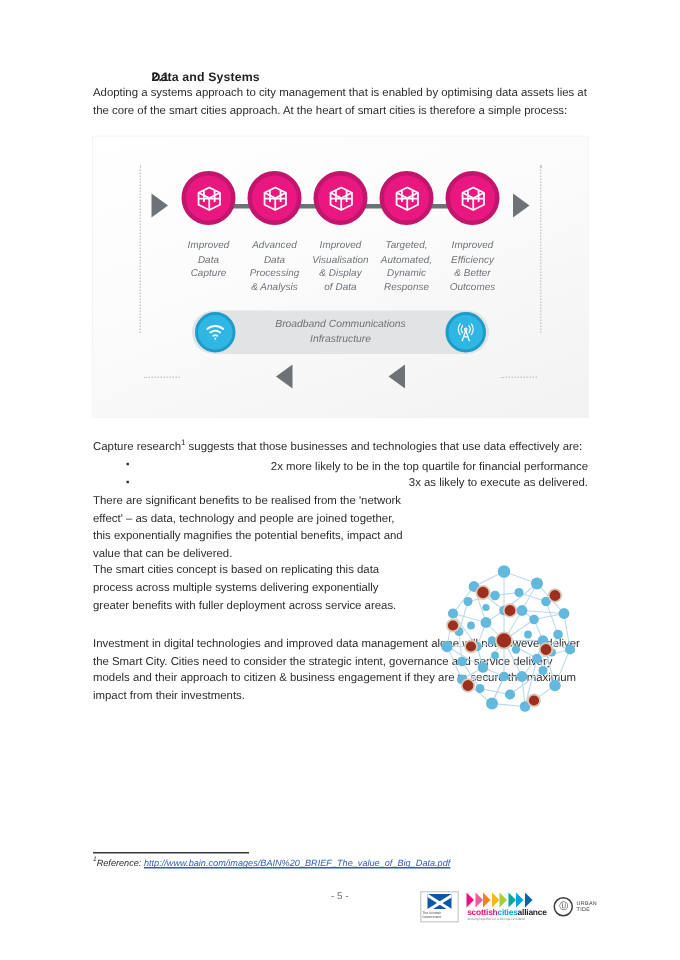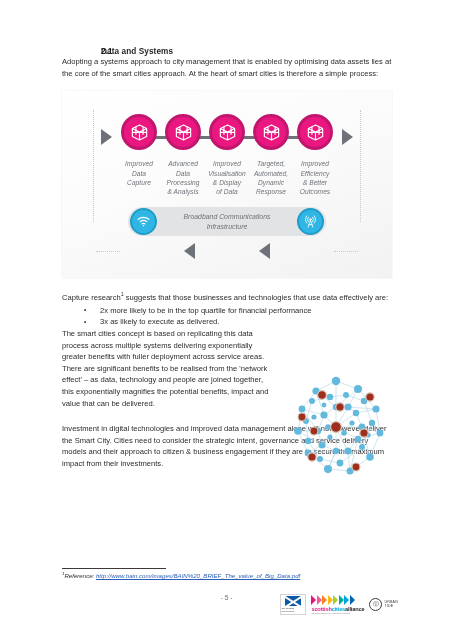--- a/index.html
+++ b/index.html
@@ -54,20 +54,21 @@
     margin: 1px 0 0 0;
     padding: 0;
     list-style: none;
     font-size: 7.6px;
     line-height: 11.6px;
   }
   ul.bullets li {
     position: relative;
     padding-left: 38px;
     color: #2b2b2b;
+    text-align: right;
   }
   ul.bullets li::before {
     content: "\25AA";
     position: absolute;
     left: 22px;
     top: -0.5px;
     font-size: 6.4px;
     color: #2b2b2b;
   }
 
@@ -463,23 +464,23 @@
 
     </div>
 
     <p class="body" style="margin-top:14px"><span>Capture research</span><sup>1</sup><span> suggests that those businesses and technologies that use data effectively are:</span></p>
 
     <ul class="bullets">
       <li>2x more likely to be in the top quartile for financial performance</li>
       <li>3x as likely to execute as delivered.</li>
     </ul>
 
+    <p class="body para-block para-narrow">There are significant benefits to be realised from the 'network effect' – as data, technology and people are joined together, this exponentially magnifies the potential benefits, impact and value that can be delivered.</p>
+
     <p class="body para-block para-narrow">The smart cities concept is based on replicating this data process across multiple systems delivering exponentially greater benefits with fuller deployment across service areas.</p>
-
-    <p class="body para-block para-narrow">There are significant benefits to be realised from the 'network effect' – as data, technology and people are joined together, this exponentially magnifies the potential benefits, impact and value that can be delivered.</p>
 
     <p class="body para-block" style="margin-top:14px">Investment in digital technologies and improved data management alone will not however deliver the Smart City.  Cities need to consider the strategic intent, governance and service delivery models and their approach to citizen &amp; business engagement if they are to secure the maximum impact from their investments.</p>
 
   </div>
 
   <div class="network">
     <svg viewBox="0 0 116 118">
       <g stroke="#bcd9e8" stroke-width="0.7" fill="none">
         <path d="M58 10 L38 20 L24 38 L20 60 L30 82 L50 98 L72 100 L92 86 L102 62 L98 38 L80 18 Z"></path>
         <path d="M38 20 L58 36 L80 18 M24 38 L46 44 L58 36 M20 60 L40 60 L46 44 M30 82 L44 74 L40 60 M50 98 L58 80 L44 74 M72 100 L70 80 L58 80 M92 86 L80 68 L70 80 M102 62 L84 56 L80 68 M98 38 L78 42 L84 56 M80 18 L70 36 L78 42 M58 36 L70 36 M58 36 L58 56 M46 44 L58 56 M40 60 L58 56 M44 74 L58 56 M58 80 L58 56 M70 80 L58 56 M80 68 L58 56 M84 56 L58 56 M78 42 L58 56 M70 36 L58 56"></path>

